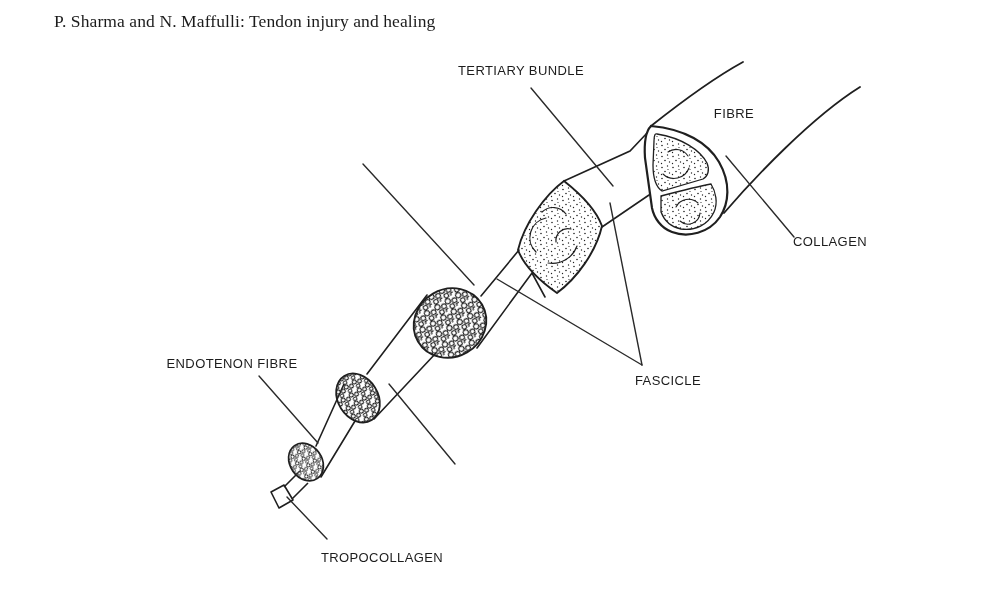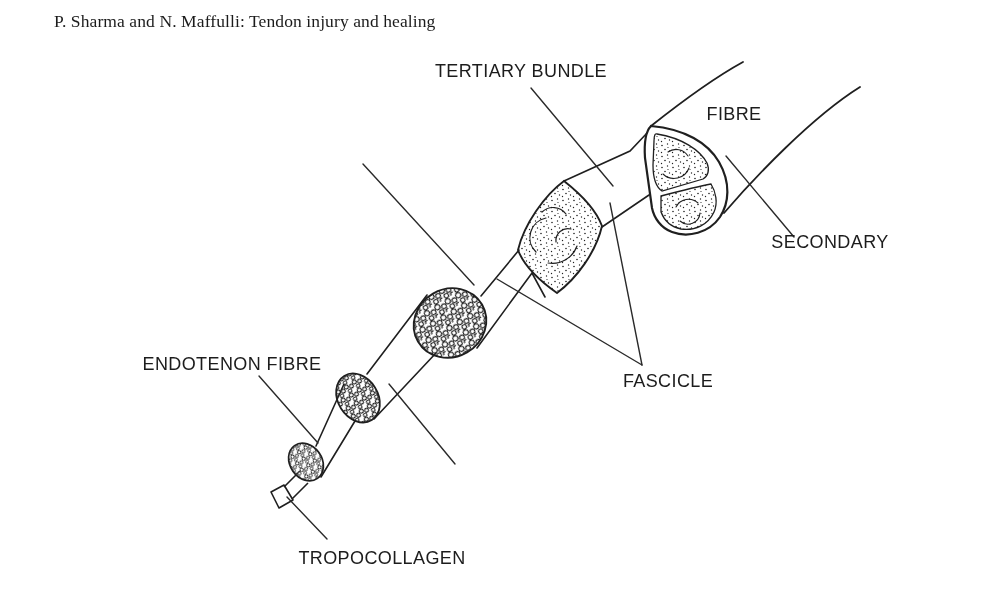--- a/index.html
+++ b/index.html
@@ -4,21 +4,21 @@
 <style>
   html,body{margin:0;padding:0;background:#ffffff;}
   .screen{position:relative;width:999px;height:595px;background:#ffffff;overflow:hidden;
           font-family:"Liberation Sans",sans-serif;}
   .running-head{position:absolute;left:10px;top:11px;
           font-family:"Liberation Serif",serif;font-size:17.5px;color:#1b1b1b;
           letter-spacing:0.1px;white-space:nowrap;margin-left:44px;}
   .fig{position:absolute;inset:0;}
   .fig svg{position:absolute;left:0;top:0;}
   .lbl{position:absolute;transform:translateX(-50%);
-       font-size:18px;line-height:14.5px;letter-spacing:0.4px;color:#1c1c1c;
+       font-size:13px;line-height:14.5px;letter-spacing:0.4px;color:#1c1c1c;
        text-align:left;white-space:pre-line;}
 </style>
 </head>
 <body>
 
 <div class="screen">
 
   <div class="running-head">P. Sharma and N. Maffulli: Tendon injury and healing</div>
 
   <div class="fig">
@@ -122,19 +122,19 @@
         <path d="M642,365 L610,203"></path>
         <path d="M642,365 L497,279"></path>
         <path d="M259,376 L318,443"></path>
         <path d="M455,464 L389,384"></path>
         <path d="M327,539 L287,497"></path>
       </g>
     </svg>
 
     <div class="lbl" style="left:521px;top:64px;">TERTIARY BUNDLE</div>
     <div class="lbl" style="left:734px;top:107px;">FIBRE</div>
-    <div class="lbl" style="left:830px;top:235px;">SECONDARY</div>
+    <div class="lbl" style="left:830px;top:235px;">COLLAGEN</div>
     <div class="lbl" style="left:668px;top:374px;">FASCICLE</div>
     <div class="lbl" style="left:232px;top:357px;">ENDOTENON FIBRE</div>
     <div class="lbl" style="left:382px;top:551px;">TROPOCOLLAGEN</div>
   </div>
 
 </div>
 
 </body></html>

